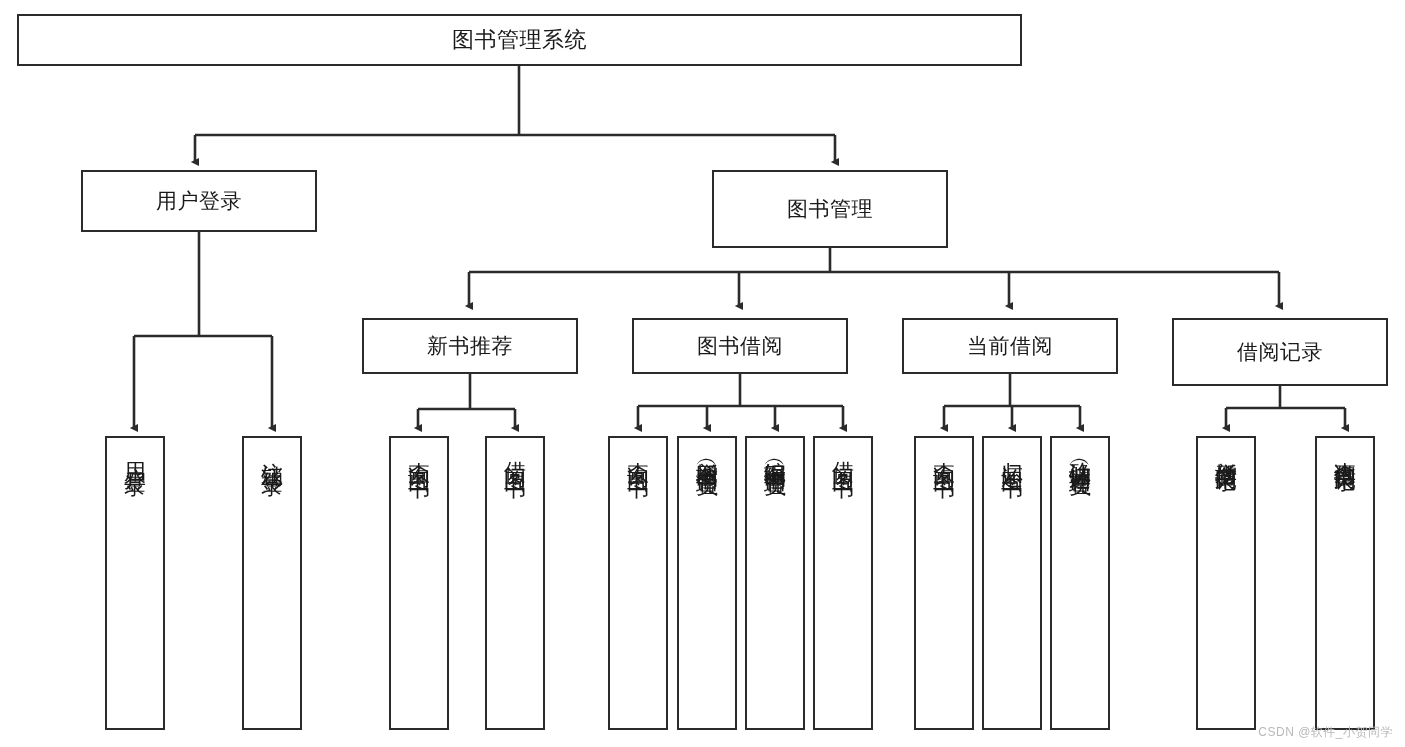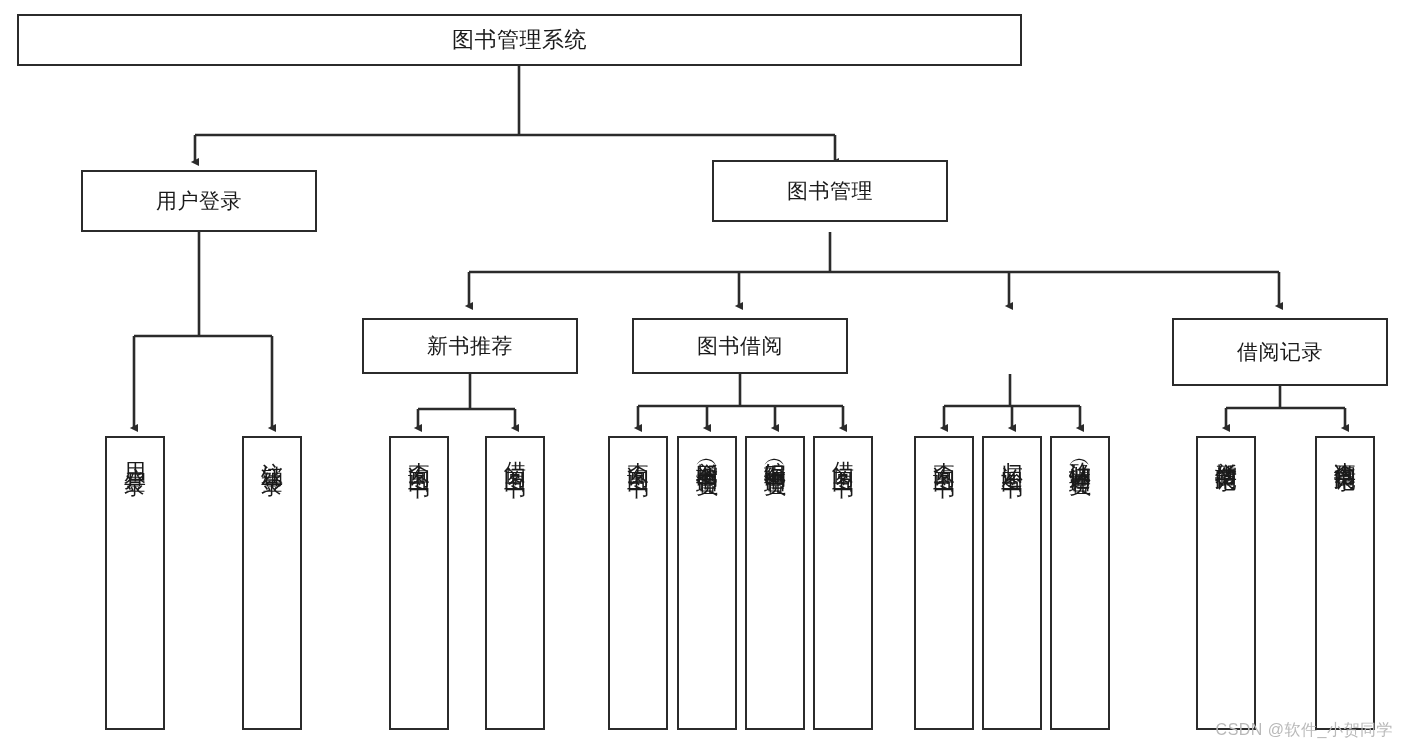--- a/index.html
+++ b/index.html
@@ -64,21 +64,21 @@
     letter-spacing: 5px;
     white-space: nowrap;
   }
   .node.vert.long .node-label {
     letter-spacing: 2px;
   }
   .watermark {
     position: absolute;
     right: 12px;
     bottom: 6px;
-    font-size: 16px;
+    font-size: 12px;
     color: #b9b9b9;
     white-space: nowrap;
     letter-spacing: 0.5px;
   }
 </style>
 </head>
 <body>
 
 <div id="diagram-root">
 
@@ -132,30 +132,33 @@
     </g>
   </svg>
 
   <div class="node horiz root" style="left:17px; top:14px; width:1005px; height:52px;">
     <span class="node-label">图书管理系统</span>
   </div>
 
   <div class="node horiz" style="left:81px; top:170px; width:236px; height:62px;">
     <span class="node-label">用户登录</span>
   </div>
-  <div class="node horiz" style="left:712px; top:160px; width:236px; height:62px;">
+  <div class="node horiz" style="left:712px; top:170px; width:236px; height:78px;">
     <span class="node-label">图书管理</span>
   </div>
 
   <div class="node horiz" style="left:632px; top:318px; width:216px; height:56px;">
     <span class="node-label">图书借阅</span>
   </div>
   <div class="node horiz" style="left:362px; top:318px; width:216px; height:56px;">
     <span class="node-label">新书推荐</span>
   </div>
+  <div class="node horiz" style="left:902px; top:318px; width:216px; height:56px;">
+    <span class="node-label">当前借阅</span>
+  </div>
   <div class="node horiz" style="left:1172px; top:318px; width:216px; height:68px;">
     <span class="node-label">借阅记录</span>
   </div>
 
   <div class="node vert" style="left:105px; top:436px; width:60px; height:294px;">
     <span class="node-label">用户登录</span>
   </div>
   <div class="node vert" style="left:242px; top:436px; width:60px; height:294px;">
     <span class="node-label">注销登录</span>
   </div>

